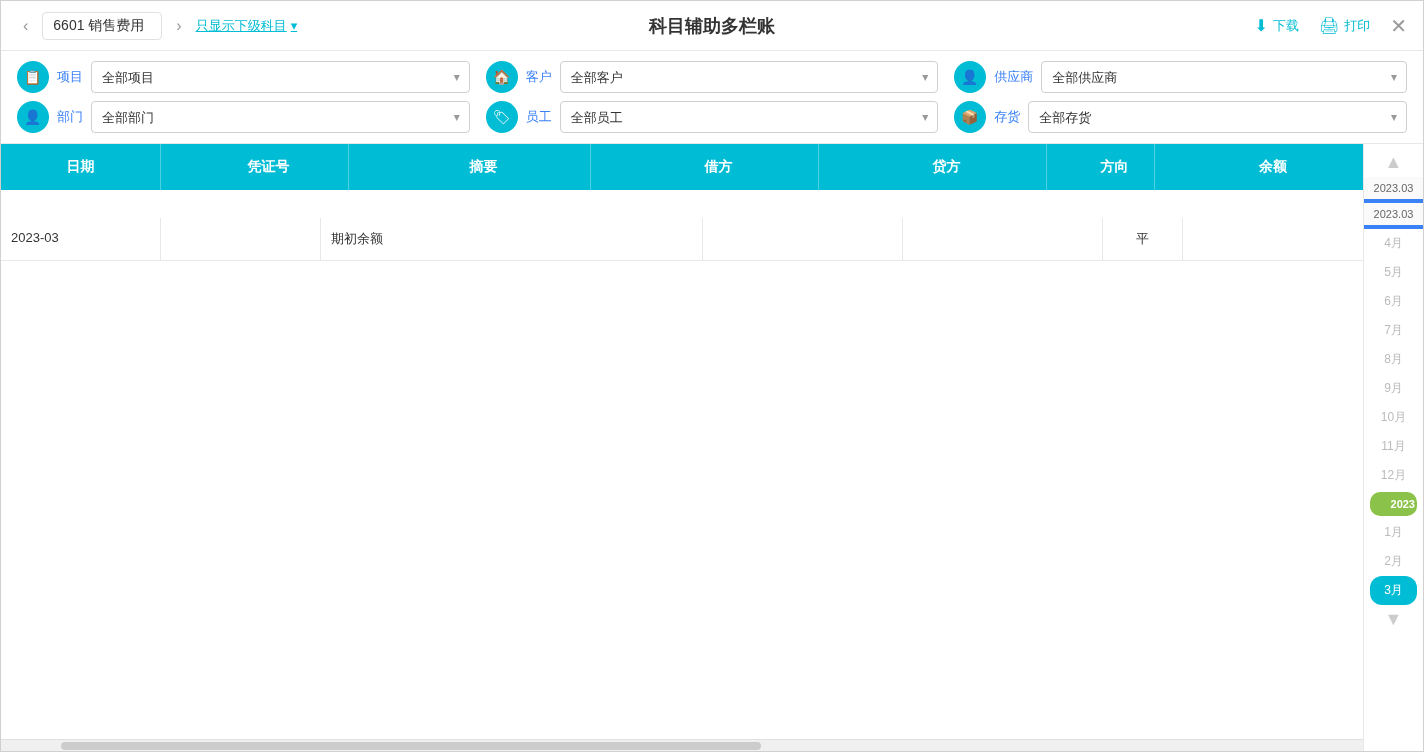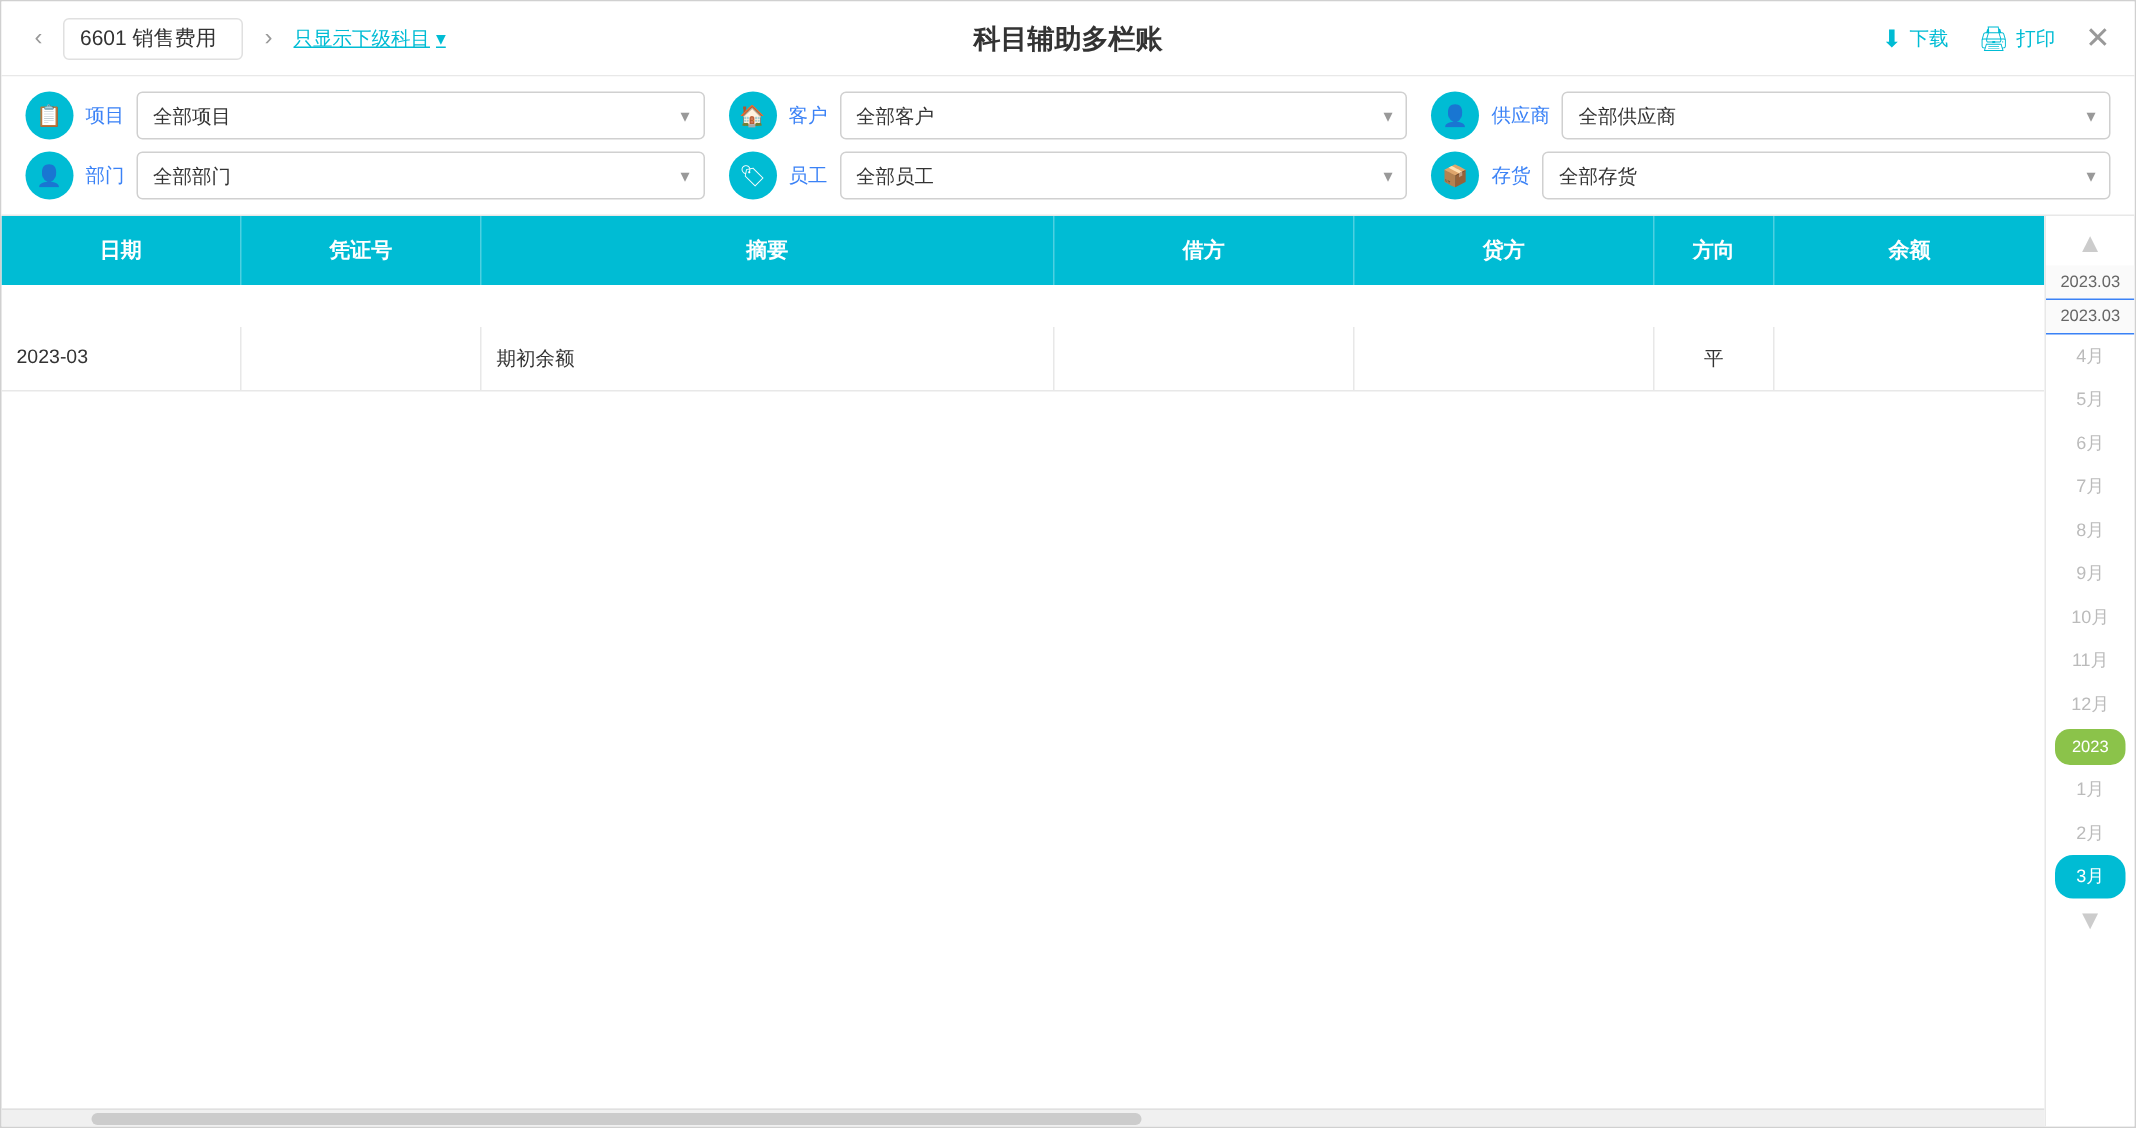--- a/index.html
+++ b/index.html
@@ -159,20 +159,21 @@
       overflow: hidden;
       display: flex;
       flex-direction: column;
     }
     .table-header {
       display: grid;
       grid-template-columns: 160px 160px 1fr 200px 200px 80px 180px;
       background: #00bcd4;
       color: white;
       font-weight: bold;
+      gap: 28px;
     }
     .th {
       padding: 14px 10px;
       text-align: center;
       border-right: 1px solid rgba(255,255,255,0.3);
       font-size: 14px;
     }
     .th:last-child { border-right: none; }
     .table-body {
       flex: 1;
@@ -227,21 +228,22 @@
       cursor: pointer;
       position: relative;
     }
     .timeline-item.year-badge {
       background: #8bc34a;
       color: white;
       border-radius: 10px;
       margin: 2px 8px;
       width: calc(100% - 12px);
       font-size: 11px;
-      font-weight: normal;
+      font-weight: bold;
+      text-align: right;
     }
     .timeline-item.selected {
       background: #00bcd4;
       color: white;
       border-radius: 12px;
       margin: 0 6px;
       width: calc(100% - 12px);
     }
     .timeline-arrow {
       color: #ccc;
@@ -250,21 +252,21 @@
       padding: 4px;
       text-align: center;
       width: 100%;
     }
     .timeline-header-item {
       width: 100%;
       text-align: center;
       padding: 5px 2px;
       font-size: 11px;
       color: #666;
-      border-bottom: 1px solid #3b82f6;
+      border-bottom: 4px solid #3b82f6;
       background: #fafafa;
     }
   </style>
 </head>
 <body>
 
 <div class="window">
 
   <div class="title-bar">
     <div class="title-bar-left">

